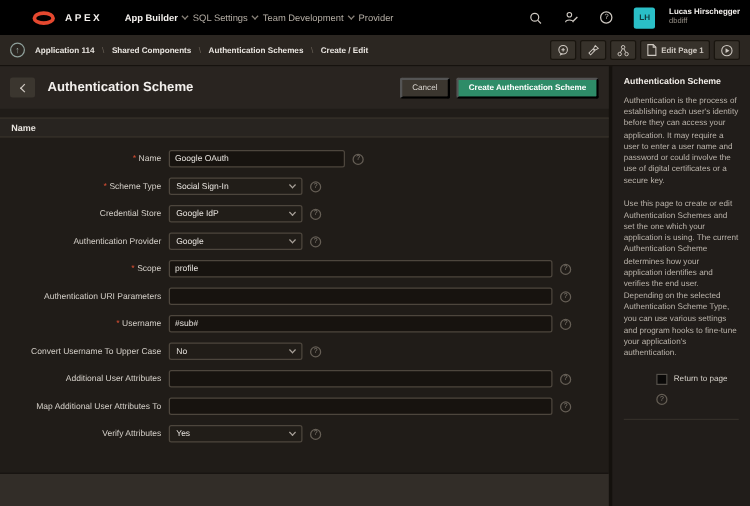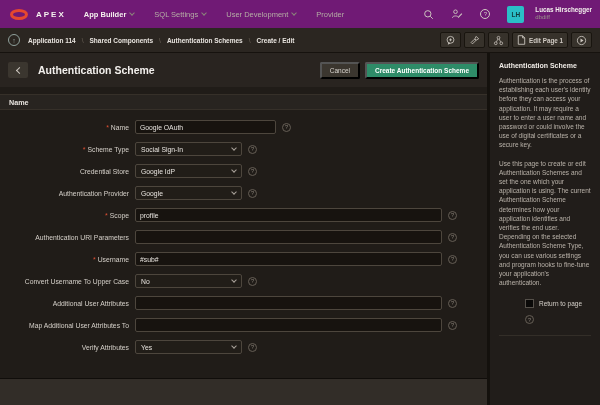--- a/index.html
+++ b/index.html
@@ -1,23 +1,23 @@
 <!DOCTYPE html>
 <html><head>
 <meta charset="utf-8">
 <style>
   * { margin:0; padding:0; box-sizing:border-box; }
   html,body { width:600px; height:405px; overflow:hidden; }
   body { font-family:"Liberation Sans", sans-serif; background:#201c18; color:#d5d0c9; }
 
   
-  .topbar { height:28px; background:#701a75; display:flex; align-items:center; padding:0 8px 0 10px; }
+  .topbar { height:28px; background:#000000; display:flex; align-items:center; padding:0 8px 0 26px; }
   .logo { width:18px; height:11px; border:3px solid #e5482f; border-radius:50%; margin-right:8px; flex:none; }
   .brand { font-size:8px; font-weight:bold; letter-spacing:2px; color:#f4f1ee; margin-right:18px; }
-  .menu { display:flex; align-items:flex-end; gap:20px; }
+  .menu { display:flex; align-items:flex-end; gap:4px; }
   .menu-item { display:flex; align-items:center; gap:4px; font-size:7.5px; color:#b5aea5; cursor:default; }
   .menu-item.active { color:#f4f1ee; font-weight:bold; }
   .chev { width:4px; height:4px; border-right:1px solid #8b847b; border-bottom:1px solid #8b847b; transform:rotate(45deg); margin-top:-2px; }
   .topbar-right { margin-left:auto; display:flex; align-items:center; gap:17px; }
   .icon-btn { display:flex; align-items:center; justify-content:center; }
   .circle-q { width:10px; height:10px; border:1px solid #cfc9c2; border-radius:50%; color:#cfc9c2; font-size:6px; display:flex; align-items:center; justify-content:center; }
   .avatar { width:17px; height:17px; border-radius:2px; background:#2abfc7; color:#113a3d; font-size:6.5px; font-weight:bold; display:flex; align-items:center; justify-content:center; }
   .userinfo { line-height:1.25; margin-left:-10px; padding-left:4px; }
   .user-name { font-size:6.3px; font-weight:bold; color:#f4f1ee; white-space:nowrap; }
   .user-ws { font-size:6px; color:#9a938a; }
@@ -80,21 +80,21 @@
   <nav class="menu">
     <div class="menu-item active">
       <span>App Builder</span>
       <span class="chev"></span>
     </div>
     <div class="menu-item">
       <span>SQL Settings</span>
       <span class="chev"></span>
     </div>
     <div class="menu-item">
-      <span>User Development</span>
+      <span>Team Development</span>
       <span class="chev"></span>
     </div>
     <div class="menu-item">
       <span>Provider</span>
     </div>
   </nav>
   <div class="topbar-right">
     <span class="icon-btn">
       <svg width="11" height="11" viewBox="0 0 16 16">
           <circle cx="7" cy="7" r="4.6" fill="none" stroke="#cfc9c2" stroke-width="1.4"></circle>

